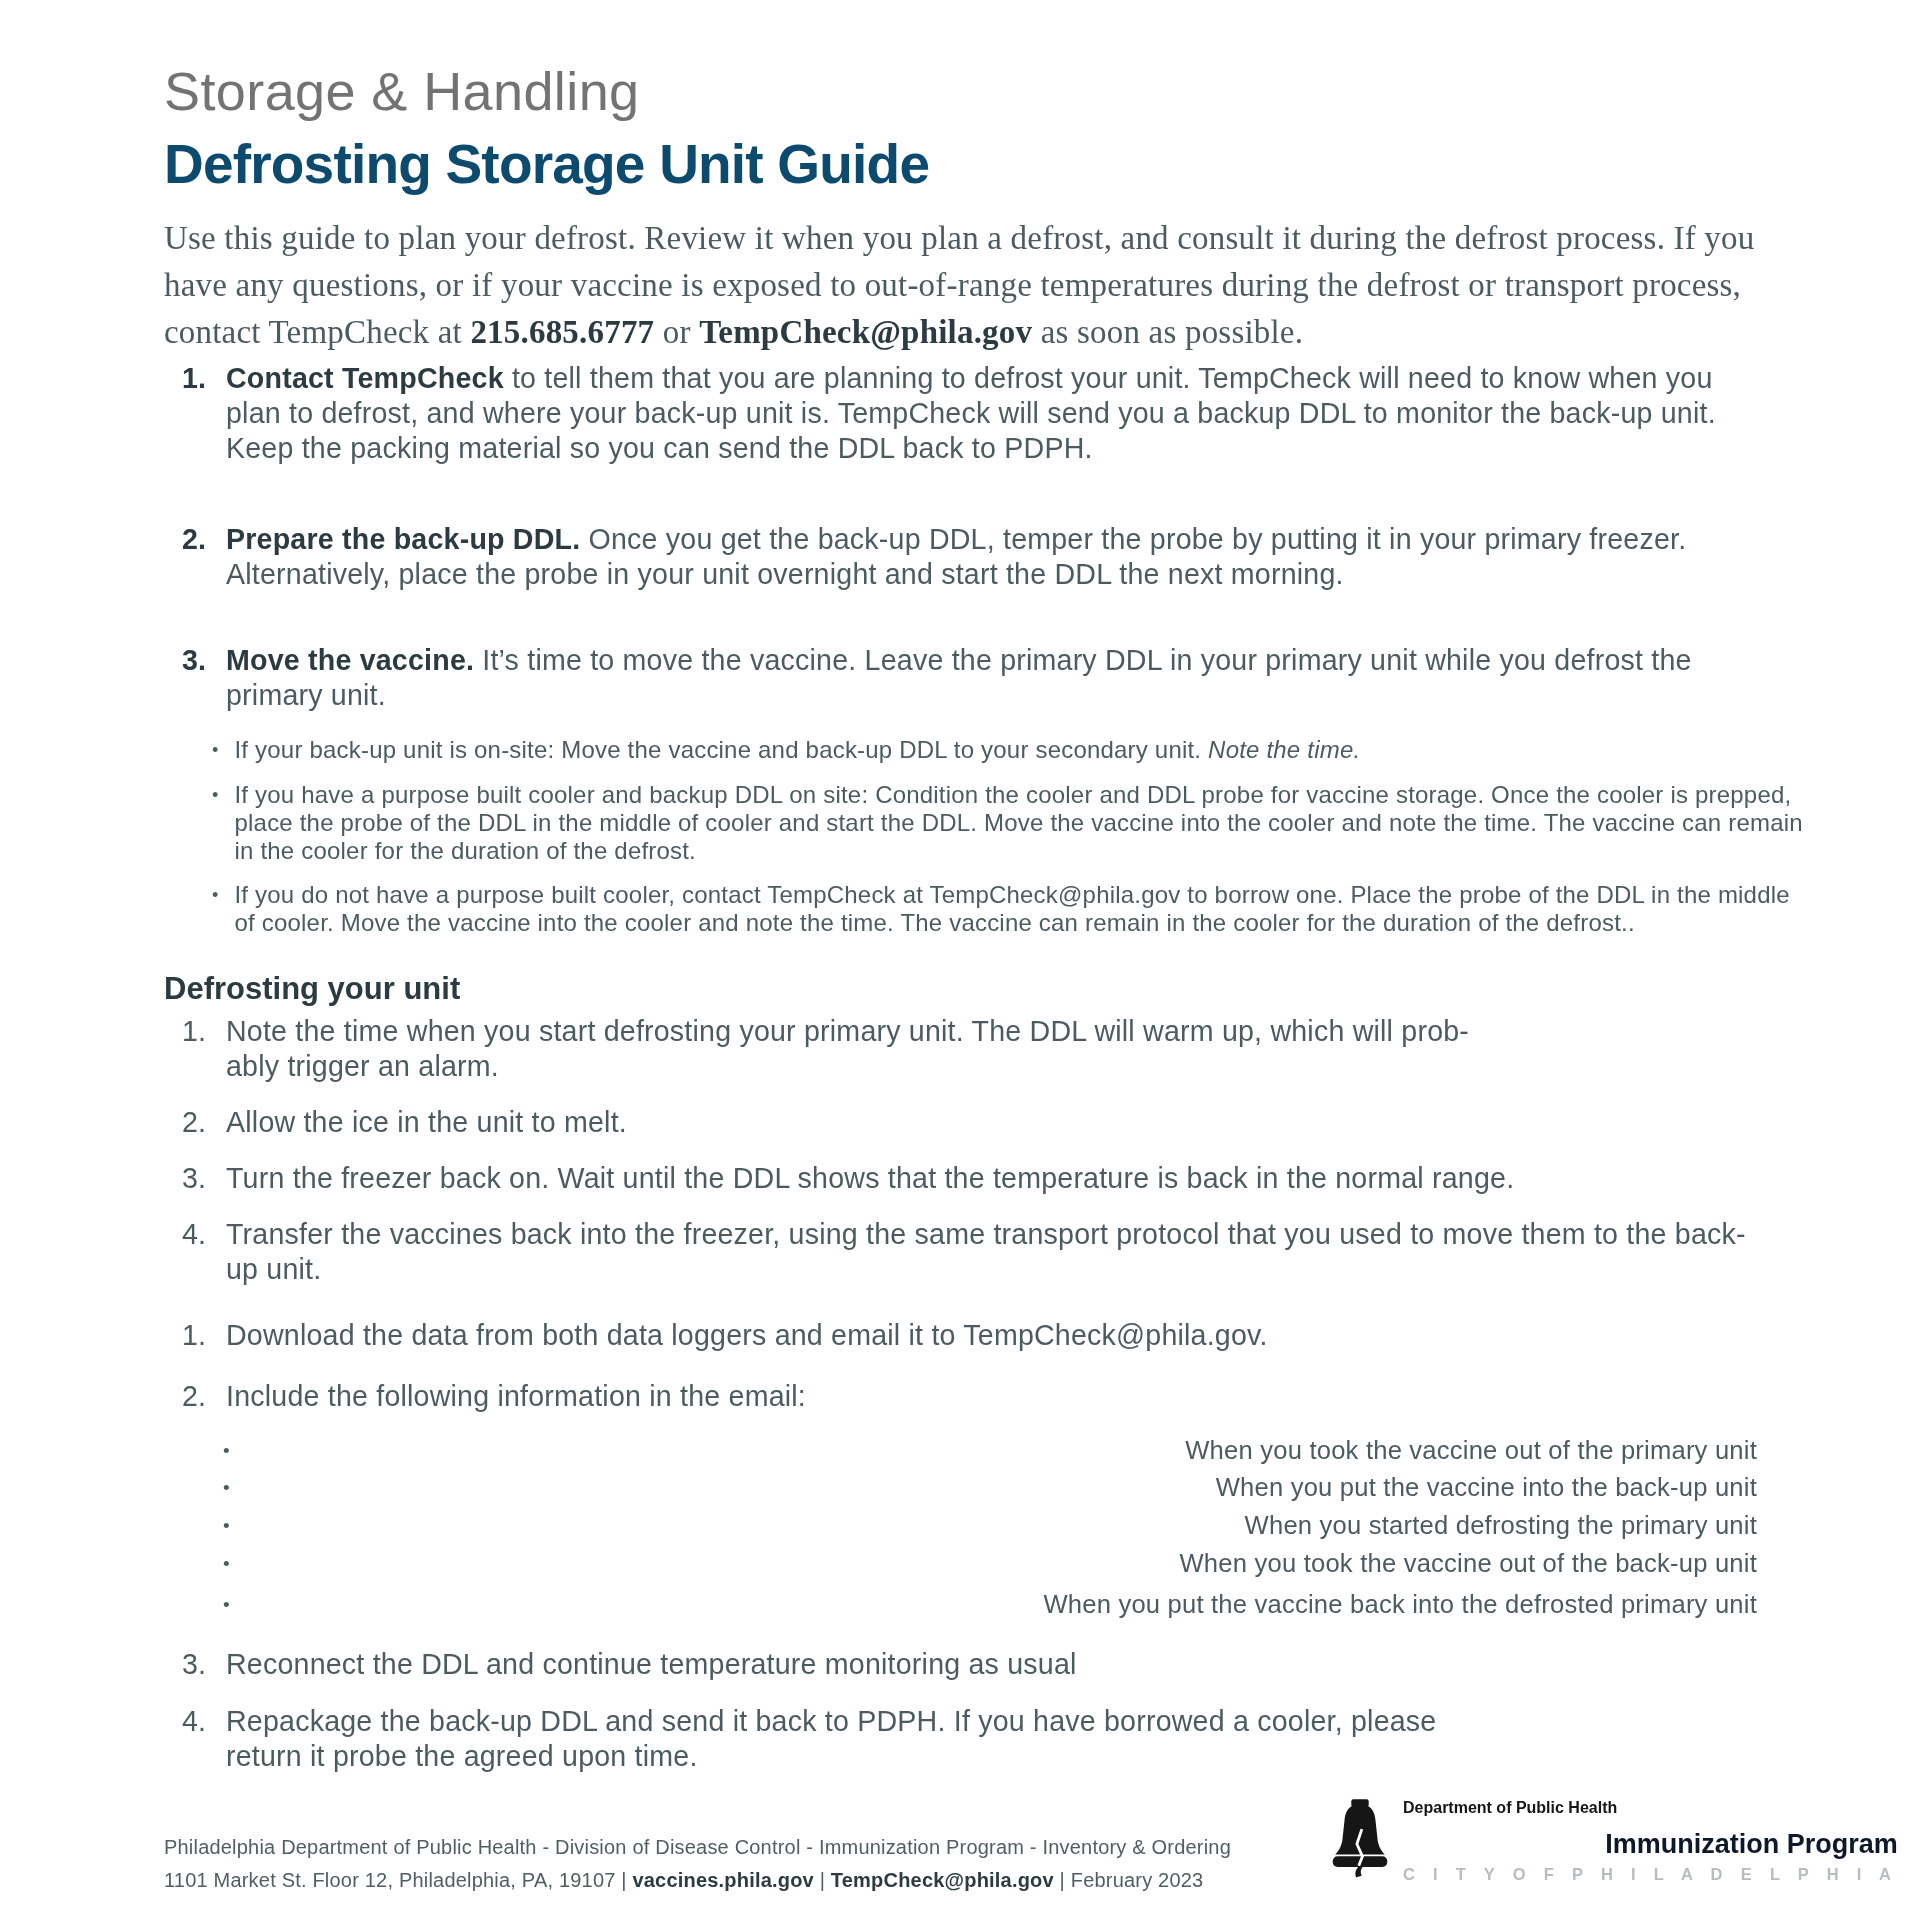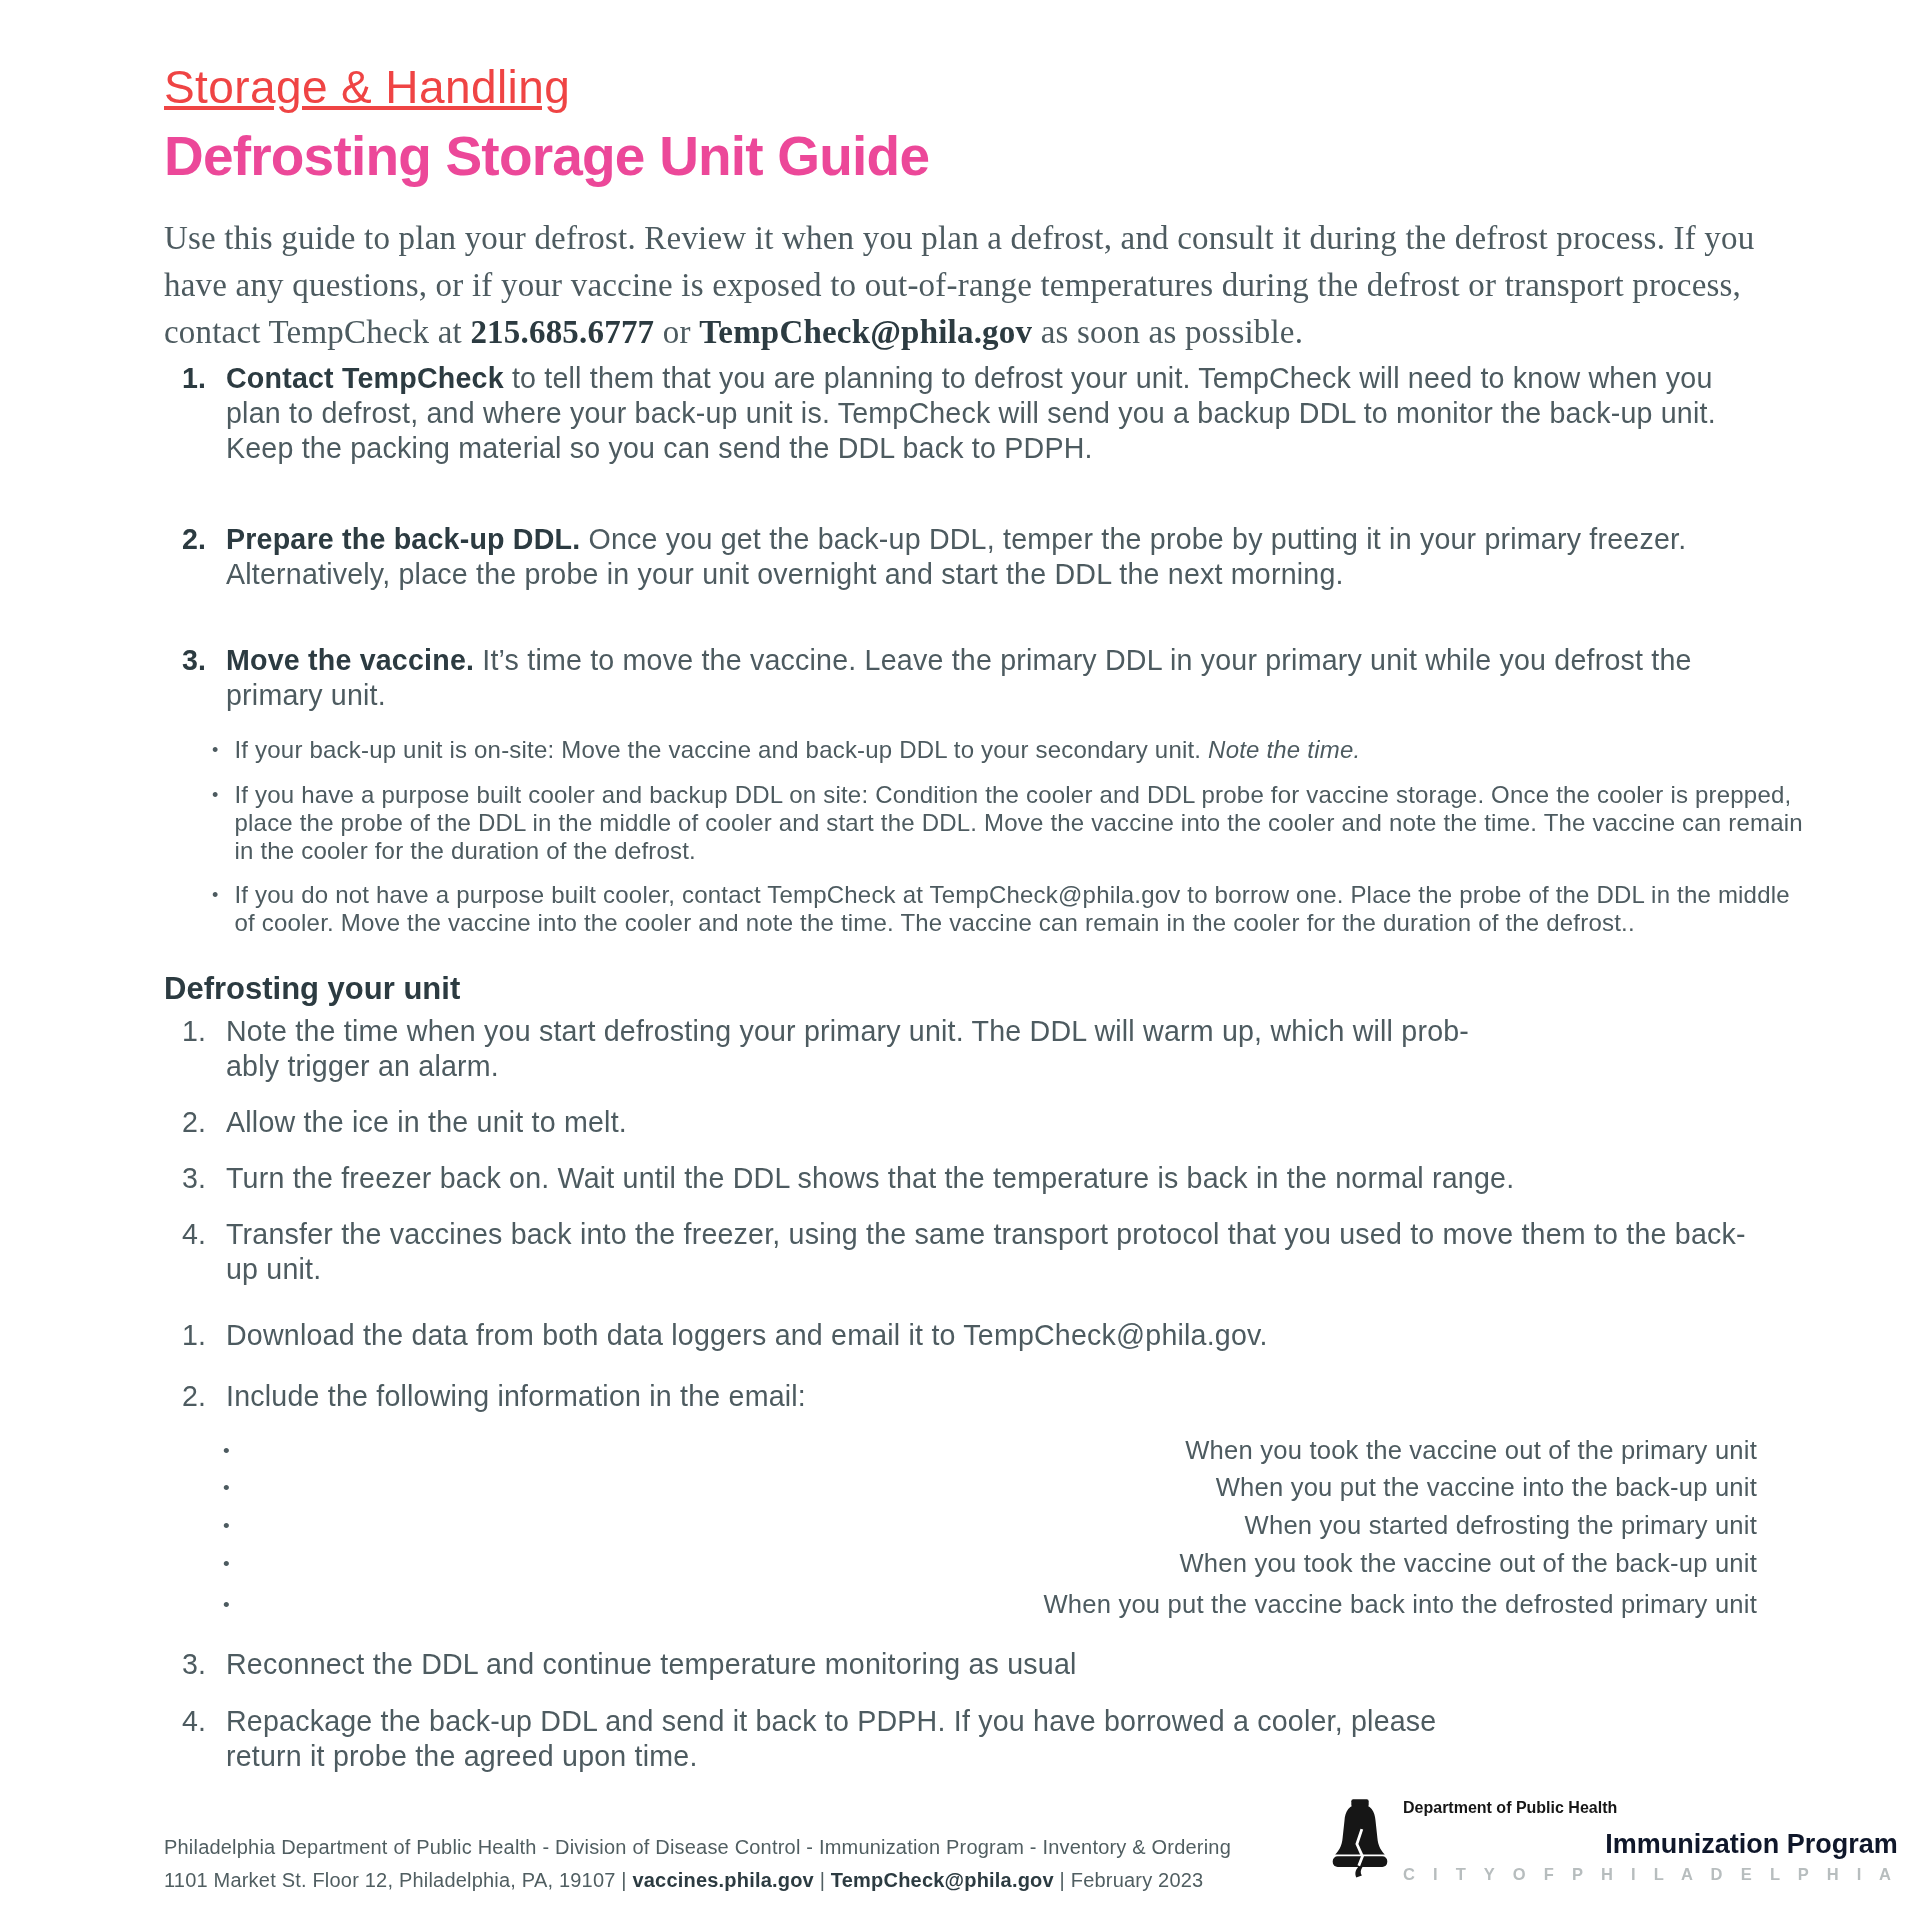--- a/index.html
+++ b/index.html
@@ -8,22 +8,22 @@
     width: 1917px; height: 1924px;
     font-family: "Liberation Sans", sans-serif;
     color: #4d5b60;
     position: relative;
     overflow: hidden;
   }
   .page { position: relative; width: 1917px; height: 1924px; background: #fff; }
   .abs { position: absolute; left: 164px; width: 1593px; }
 
   
-  .supertitle { font-size: 46px; font-weight: 400; color: #ef4444; line-height: 1.05; letter-spacing: 0.4px; text-decoration: underline; }
-  .doc-title  { font-size: 55px; font-weight: 700; color: #ec4899; line-height: 1.05; margin-top: 16.5px; letter-spacing: -0.8px; }
+  .supertitle { font-size: 54px; font-weight: 400; color: #737373; line-height: 1.05; letter-spacing: 0.4px; }
+  .doc-title  { font-size: 55px; font-weight: 700; color: #0c4a6e; line-height: 1.05; margin-top: 16.5px; letter-spacing: -0.8px; }
 
   
   .intro { font-size: 33px; line-height: 47px; color: #4d5b60; letter-spacing: 0.2px; font-family: Liberation Serif, serif; }
   .intro strong, .step strong, .footer-line strong { font-weight: 700; color: #2c3b41; }
 
   
   .step { display: flex; font-size: 28.6px; line-height: 35px; padding-left: 18px; letter-spacing: 0.2px; }
   .step .num { flex: none; width: 44px; }
   .step.boldnum .num { font-weight: 700; color: #2c3b41; }
   .step .t { flex: 1; }

